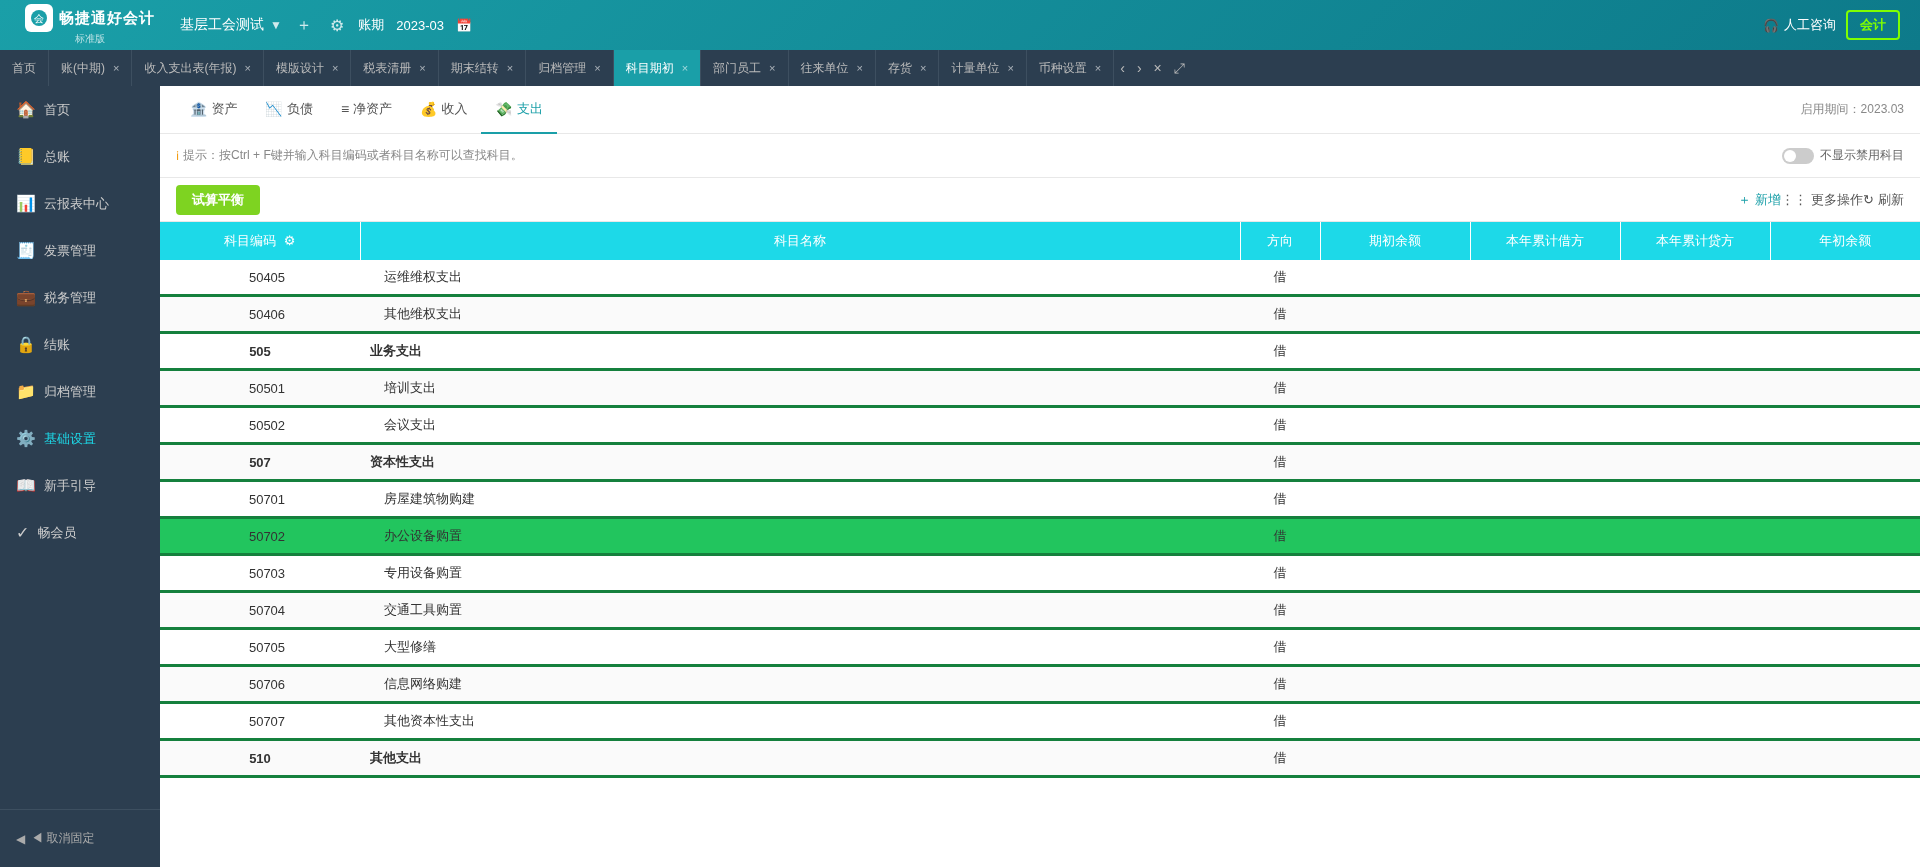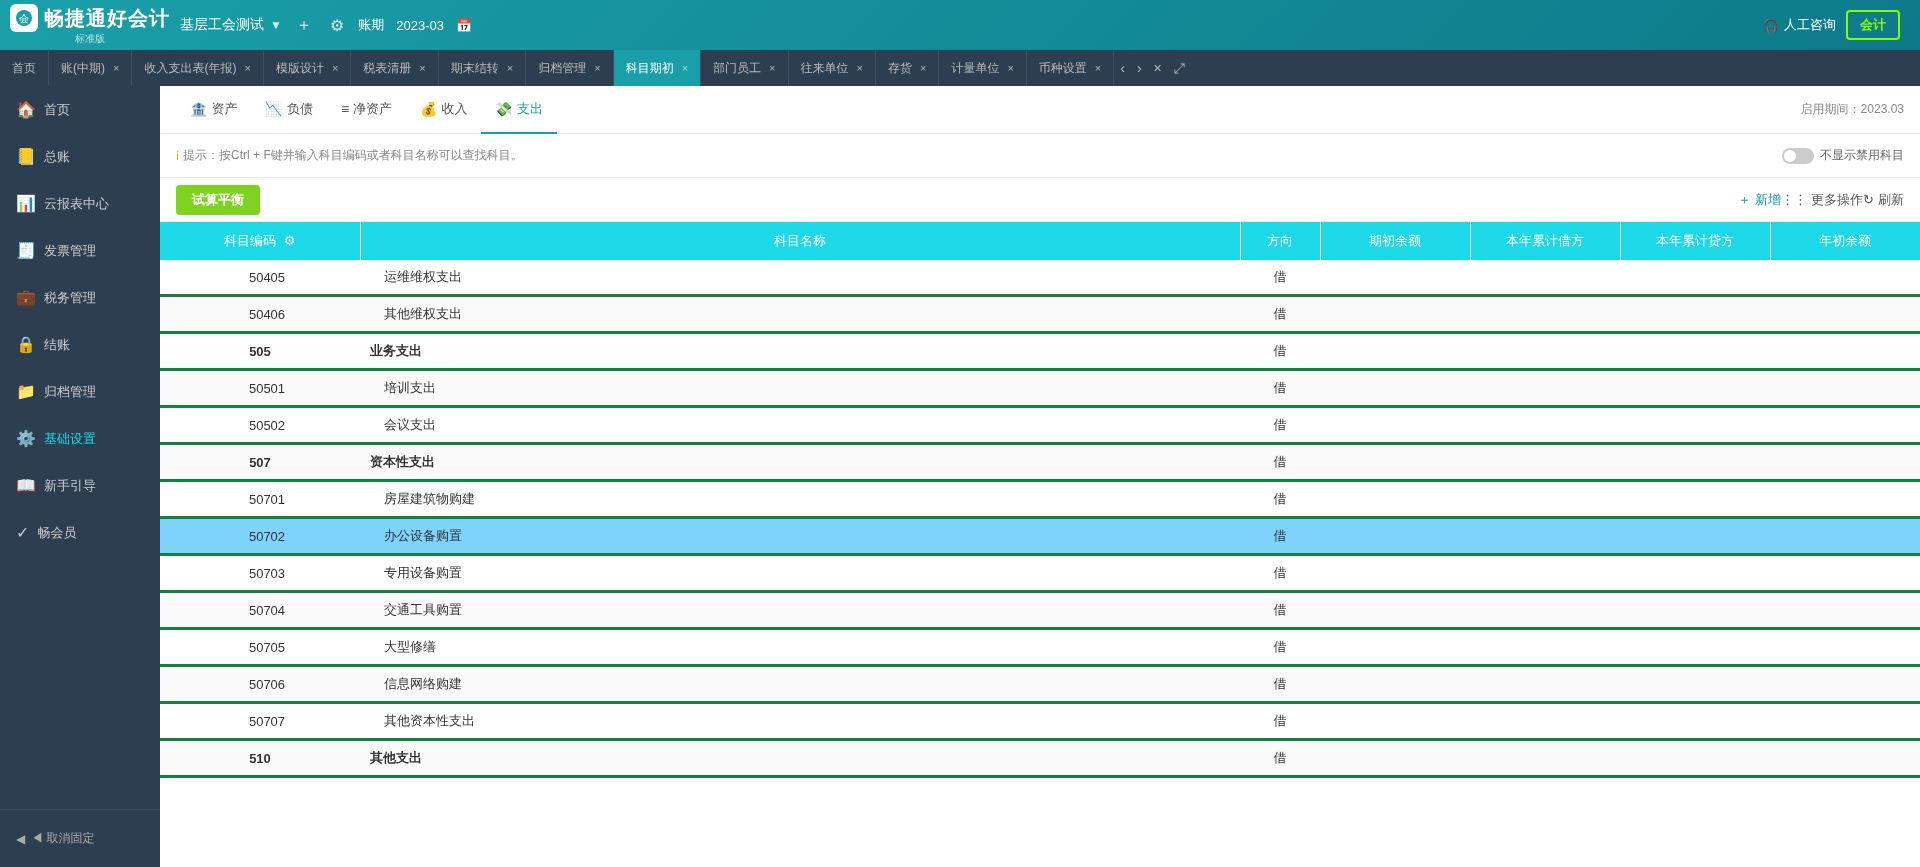--- a/index.html
+++ b/index.html
@@ -16,21 +16,21 @@
     }
     .logo-area {
       width: 160px;
       display: flex;
       flex-direction: column;
       align-items: center;
       justify-content: center;
     }
     .logo-title {
       color: white;
-      font-size: 20px;
+      font-size: 15px;
       font-weight: bold;
       letter-spacing: 1px;
     }
     .logo-subtitle {
       color: rgba(255,255,255,0.7);
       font-size: 10px;
     }
     .logo-icon {
       width: 28px;
       height: 28px;
@@ -671,21 +671,21 @@
     </tr>
             <tr style="background: white;">
       <td class="indent-1" style="text-align:center;">50701</td>
       <td style="padding-left:24px;">房屋建筑物购建</td>
       <td>借</td>
       <td></td>
       <td></td>
       <td></td>
       <td></td>
     </tr>
-            <tr style="background: #7dd3fc; border-radius: 14px;">
+            <tr style="background: #22c55e; border-radius: 14px;">
       <td class="indent-1" style="text-align:center;">50702</td>
       <td style="padding-left:24px;">办公设备购置</td>
       <td>借</td>
       <td></td>
       <td></td>
       <td></td>
       <td></td>
     </tr>
             <tr style="background: white;">
       <td class="indent-1" style="text-align:center;">50703</td>

